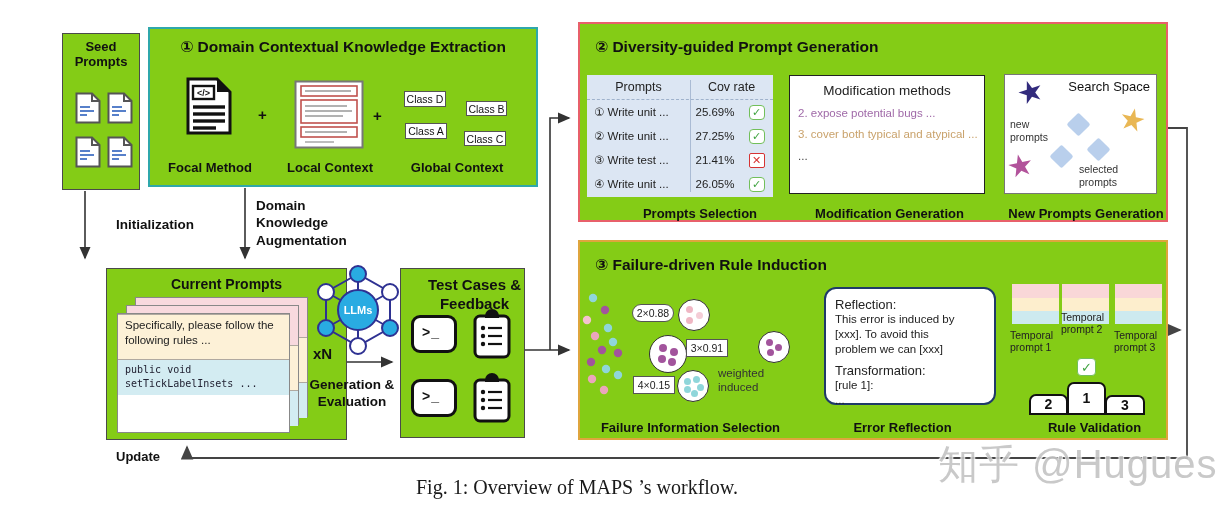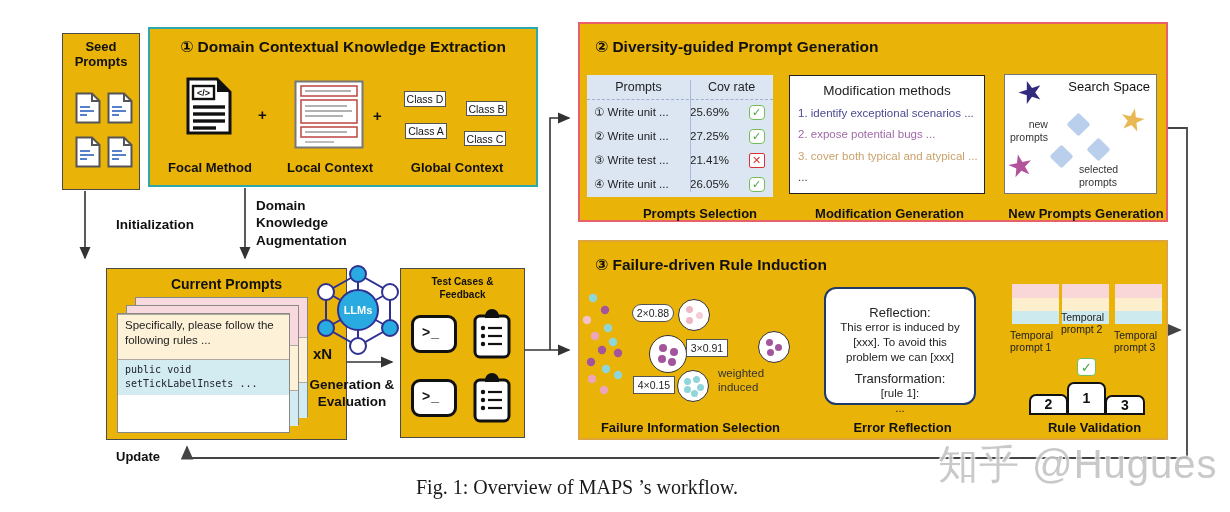--- a/index.html
+++ b/index.html
@@ -1,20 +1,20 @@
 <!DOCTYPE html>
 <html><head>
 <meta charset="utf-8">
 <style>
   * { margin:0; padding:0; box-sizing:border-box; }
   body { font-family:"Liberation Sans","DejaVu Sans",sans-serif; background:#fff; color:#111; }
   #canvas { position:relative; width:1230px; height:512px; background:#fff; overflow:hidden; }
   .abs { position:absolute; }
   #connectors { position:absolute; left:0; top:0; z-index:1; pointer-events:none; }
-  .box { position:absolute; background:#eab308; z-index:2;text-decoration:underline; }
+  .box { position:absolute; background:#84cc16; z-index:2;text-decoration:underline; }
   .b-dark { border:1.6px solid #4a4a4a; }
   .b-teal { border:2.5px solid #2fa8ab; }
   .b-red { border:2.5px solid #e8606a; }
   .b-orange { border:2.5px solid #dfa53d; }
   .sec-title { position:absolute; font-weight:bold; font-size:15.5px; white-space:nowrap; }
   .lbl { position:absolute; font-weight:bold; font-size:13px; text-align:center; }
   .pre { white-space:pre-line; }
 
   
   .doc-icon { position:absolute; }
@@ -22,21 +22,21 @@
   
   .plus { position:absolute; font-weight:bold; font-size:15px; }
   .clsbox { position:absolute; border:1.3px solid #555; background:#fff; font-size:10.5px; text-align:center; line-height:14px; }
 
   
   .ptable { position:absolute; left:7px; top:51px; width:186px; height:122px; background:#dce6f3; font-size:11.5px; color:#222; }
   .ptable .vline { position:absolute; left:103px; top:5px; bottom:5px; width:1px; background:#aabbd4; }
   .phdr { display:grid; grid-template-columns:103px 1fr; height:25px; align-items:center; text-align:center; font-size:12.5px; border-bottom:1.2px dashed #9fb2cc; }
   .prow { display:grid; grid-template-columns:103px 50px 1fr; height:24px; align-items:center; }
   .prow .pcell { padding-left:7px; }
-  .prow .ccell { text-align:left; }
+  .prow .ccell { text-align:center; }
   .prow > :last-child { justify-self:center; }
   .pass, .fail { display:inline-flex; align-items:center; justify-content:center; width:16px; height:15px; font-size:11px; font-weight:bold; background:#fff; }
   .pass { border:1.8px solid #72bf5a; border-radius:4px; color:#3fa33f; }
   .fail { border:1.8px solid #d63333; border-radius:2px; color:#d63333; }
   .podium-check { width:19px; height:18px; font-size:13px; }
 
   
   .modbox { position:absolute; left:209px; top:51px; width:196px; height:119px; border:1.5px solid #222; background:#fff; }
   .modbox .mtitle { text-align:center; font-size:13.5px; margin-top:7px; color:#222; }
   .modbox .mitems { margin:5px 0 0 8px; font-size:11.5px; line-height:1.85; }
@@ -45,21 +45,21 @@
   
   .searchbox { position:absolute; left:424px; top:50px; width:153px; height:120px; border:1.5px solid #777; background:#fff; }
   .star { position:absolute; font-size:30px; line-height:1; }
   .diamond { position:absolute; width:17px; height:17px; background:#b9cfec; border-radius:2px; transform:rotate(45deg); }
   .tinytxt { position:absolute; font-size:10.5px; line-height:1.2; color:#333; }
 
   
   .ccircle { position:absolute; border:1.5px solid #333; border-radius:50%; background:#fff; }
   .cdot { position:absolute; border-radius:50%; }
   .wbox { position:absolute; border:1.2px solid #555; background:#fff; font-size:10.5px; text-align:center; line-height:16px; width:42px; height:18px; color:#222; }
-  .reflect { position:absolute; left:244px; top:45px; width:152px; height:118px; border:2px solid #1f3a68; border-radius:12px; background:#fff; padding:16px 9px; color:#222;text-align:center; }
+  .reflect { position:absolute; left:244px; top:45px; width:172px; height:118px; border:2px solid #1f3a68; border-radius:12px; background:#fff; padding:8px 9px; color:#222; }
   .reflect .rh { font-size:13px; }
   .reflect .rb { font-size:11.5px; line-height:1.3; }
   .tbar { position:absolute; width:47px; height:40px; }
   .tbar div { width:100%; }
   .tlab { position:absolute; width:50px; font-size:10.5px; text-align:left; line-height:1.18; color:#222; }
   .pod { position:absolute; background:#fff; border:2.5px solid #111; border-radius:7px 7px 0 0; text-align:center; font-weight:bold; font-size:14px; }
 
   
   .card { position:absolute; width:173px; height:120px; border:1.2px solid #888; background:#fff; }
   .card .s1 { height:39px; background:#f8d9de; }
@@ -221,37 +221,36 @@
         <span class="pcell">④ Write unit ...</span>
         <span class="ccell">26.05%</span>
         <span class="pass">✓</span>
       </div>
     </div>
     <div class="lbl" style="left:40px;top:182px;width:160px;">Prompts Selection</div>
 
     <div class="modbox">
       <div class="mtitle">Modification methods</div>
       <div class="mitems">
-        <div class="c1">1. identify exceptional scenarios ...</div>
         <div class="c2">2. expose potential bugs ...</div>
         <div class="c3">3. cover both typical and atypical ...</div>
         <div class="c4">...</div>
       </div>
     </div>
     <div class="lbl" style="left:212px;top:182px;width:195px;">Modification Generation</div>
 
     <div class="searchbox">
       <div class="abs" style="right:6px;top:4px;font-size:13px;">Search Space</div>
       <span class="star" style="left:12px;top:2px;color:#322b7d;transform:rotate(-18deg);">★</span>
       <span class="star" style="left:114px;top:30px;color:#e9b754;transform:rotate(12deg);">★</span>
       <span class="star" style="left:2px;top:76px;color:#b2539b;transform:rotate(-12deg);">★</span>
       <span class="diamond" style="left:65px;top:41px;"></span>
       <span class="diamond" style="left:85px;top:66px;"></span>
       <span class="diamond" style="left:48px;top:73px;"></span>
-      <div class="tinytxt pre" style="left:5px;top:43px;text-align:right;">new
+      <div class="tinytxt pre" style="left:5px;top:43px;">new
 prompts</div>
       <div class="tinytxt pre" style="left:74px;top:88px;">selected
 prompts</div>
     </div>
     <div class="lbl" style="left:420px;top:182px;width:172px;">New Prompts Generation</div>
   </div>
 
   <div class="box b-orange" style="left:578px;top:240px;width:590px;height:200px;">
     <div class="sec-title" style="left:15px;top:14px;">③ Failure-driven Rule Induction</div>
 
@@ -375,21 +374,21 @@
     <circle cx="10" cy="28" r="8" fill="#fff" stroke="#2e3192" stroke-width="2"></circle>
     <circle cx="74" cy="28" r="8" fill="#fff" stroke="#2e3192" stroke-width="2"></circle>
     <circle cx="10" cy="64" r="8" fill="#29abe2" stroke="#2e3192" stroke-width="2"></circle>
     <circle cx="74" cy="64" r="8" fill="#29abe2" stroke="#2e3192" stroke-width="2"></circle>
     <circle cx="42" cy="82" r="8" fill="#fff" stroke="#2e3192" stroke-width="2"></circle>
   </svg>
   <div class="lbl pre" style="left:300px;top:377px;width:104px;font-size:13.5px;line-height:1.25;z-index:3;">Generation &amp;
 Evaluation</div>
 
   <div class="box b-dark" style="left:400px;top:268px;width:125px;height:170px;">
-    <div class="lbl pre" style="left:0;top:7px;width:100%;font-size:10px;line-height:1.25;">Test Cases &amp;
+    <div class="lbl pre" style="left:12px;top:7px;width:100%;font-size:15px;line-height:1.25;">Test Cases &amp;
 Feedback</div>
     <div class="term" style="left:10px;top:46px;">
         <span>&gt;_</span>
       </div>
     <div class="term" style="left:10px;top:110px;">
         <span>&gt;_</span>
       </div>
     <svg class="abs" style="left:72px;top:40px;" width="38" height="50" viewBox="0 0 38 50">
       <rect x="2" y="7" width="34" height="41" rx="5" fill="#fff" stroke="#111" stroke-width="3"></rect>
       <path d="M12 9 v-2 a7 7 0 0 1 14 0 v2 z" fill="#111"></path>

